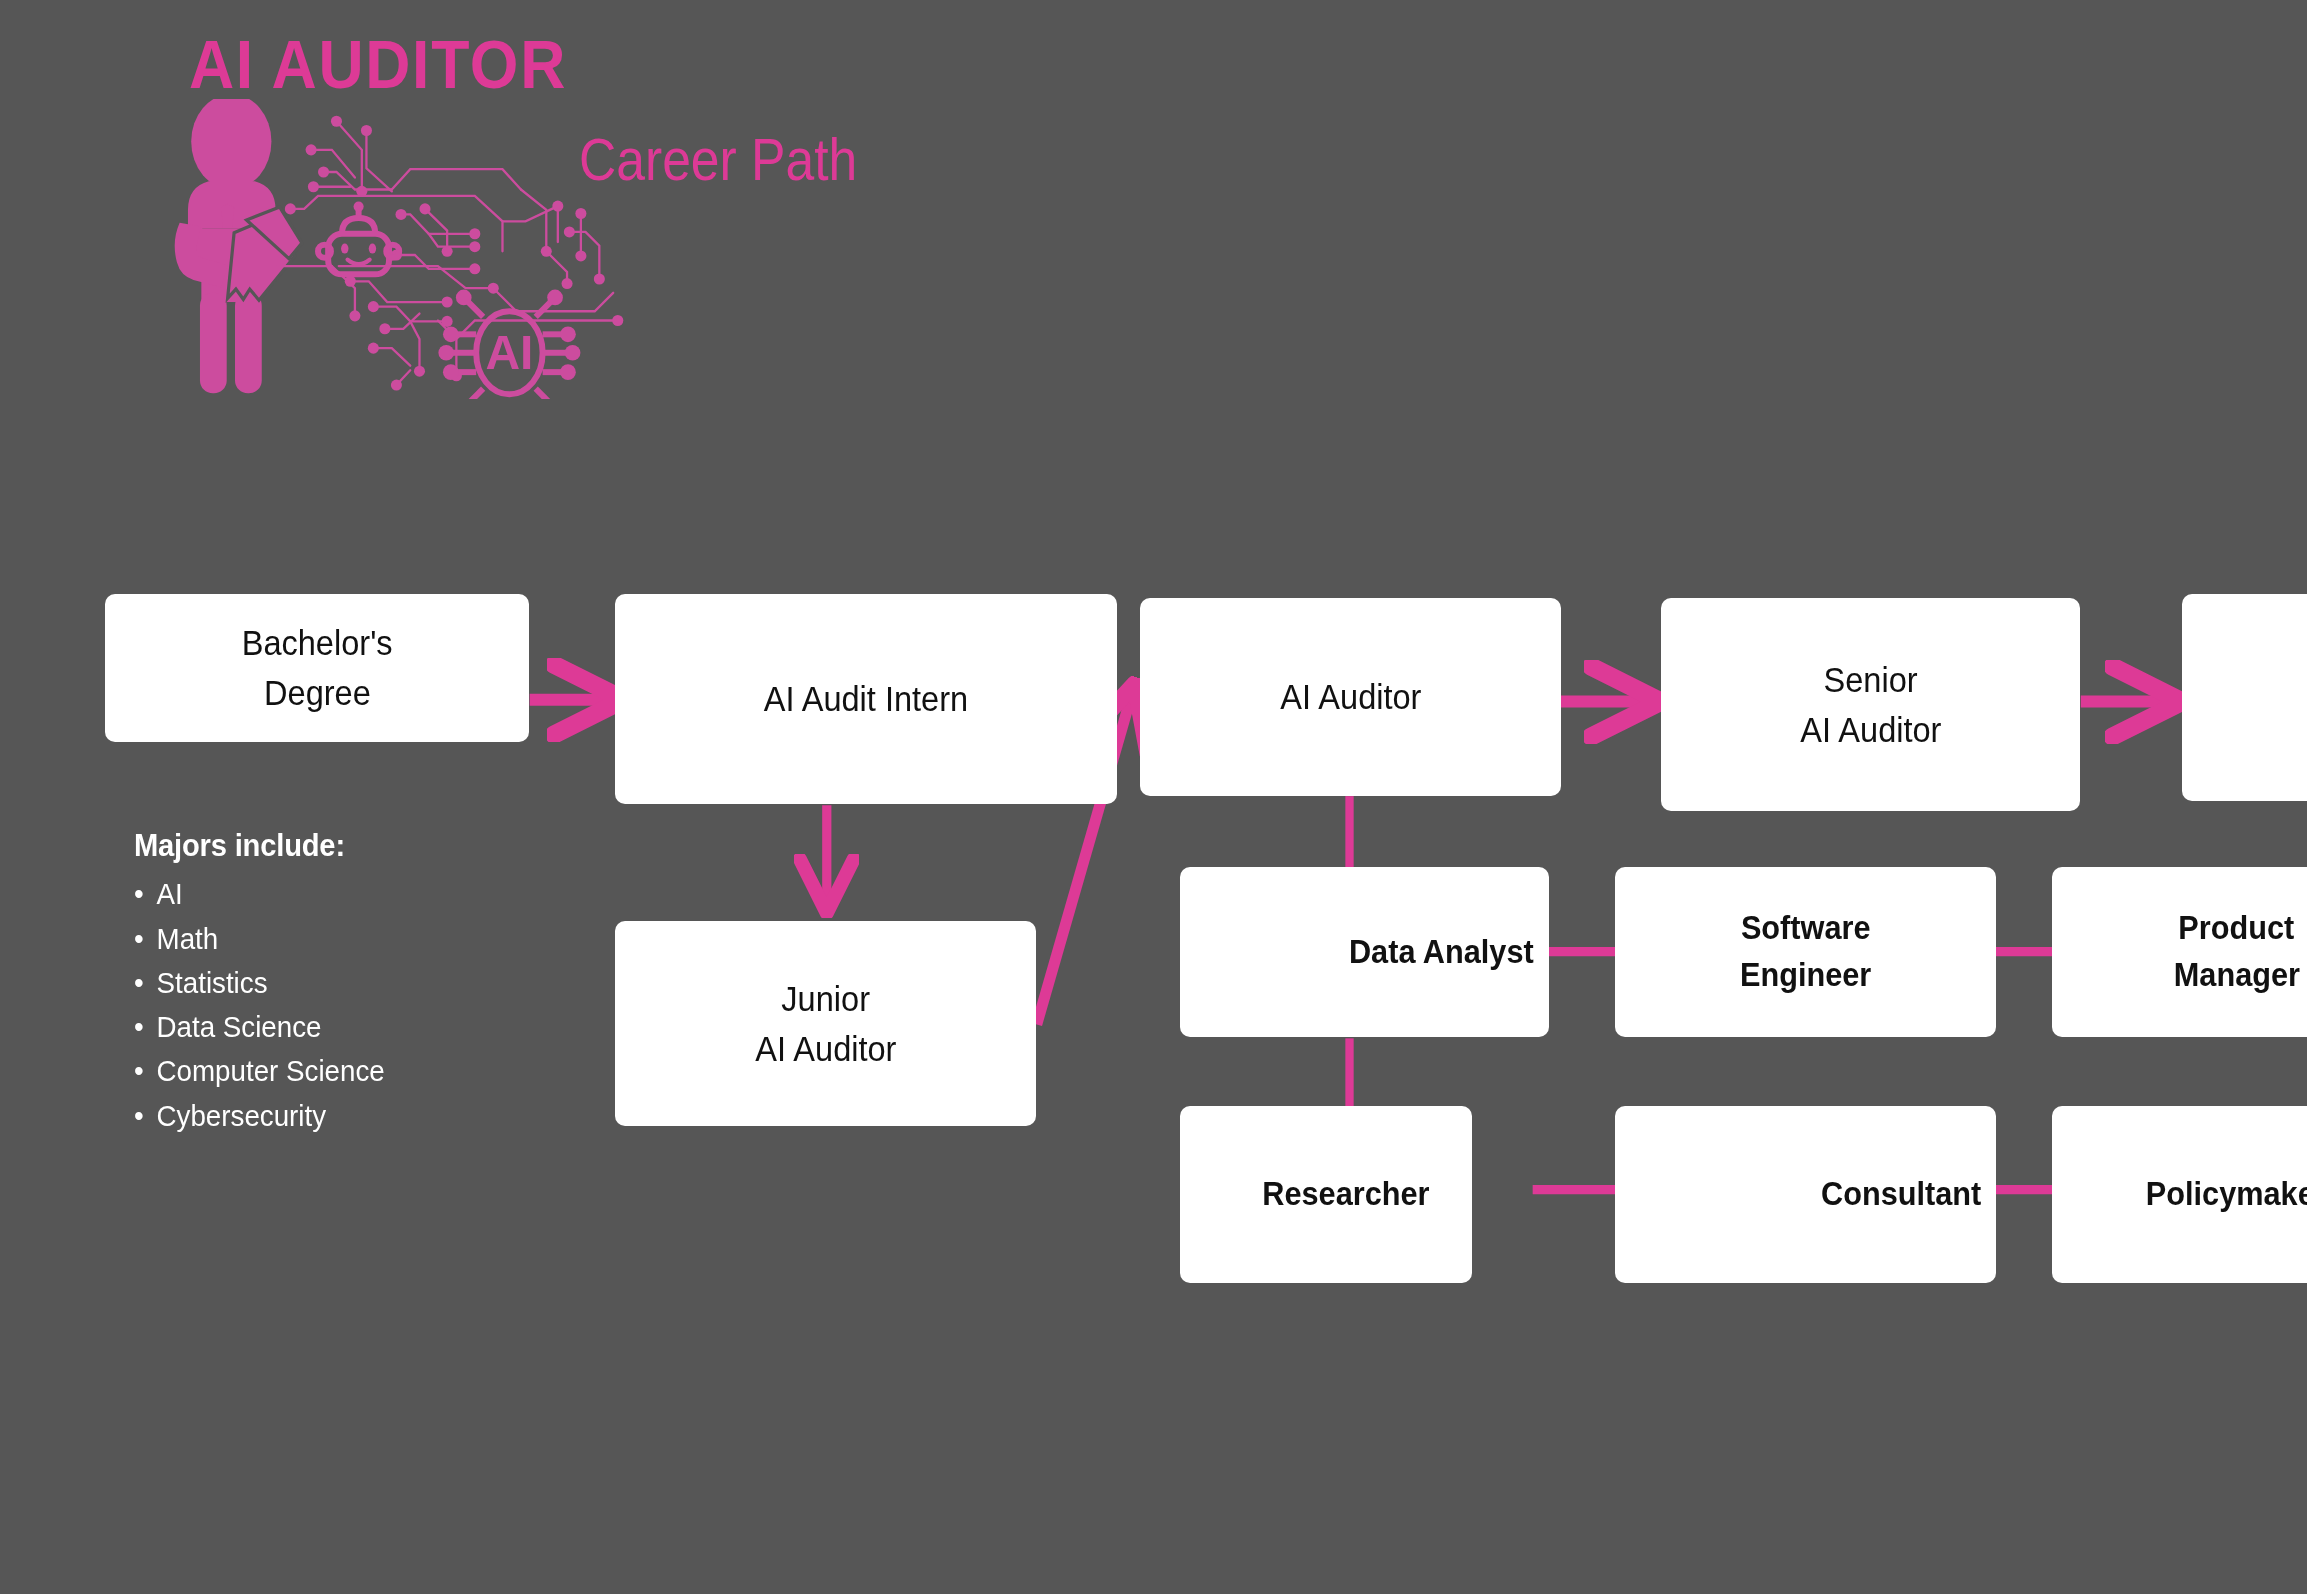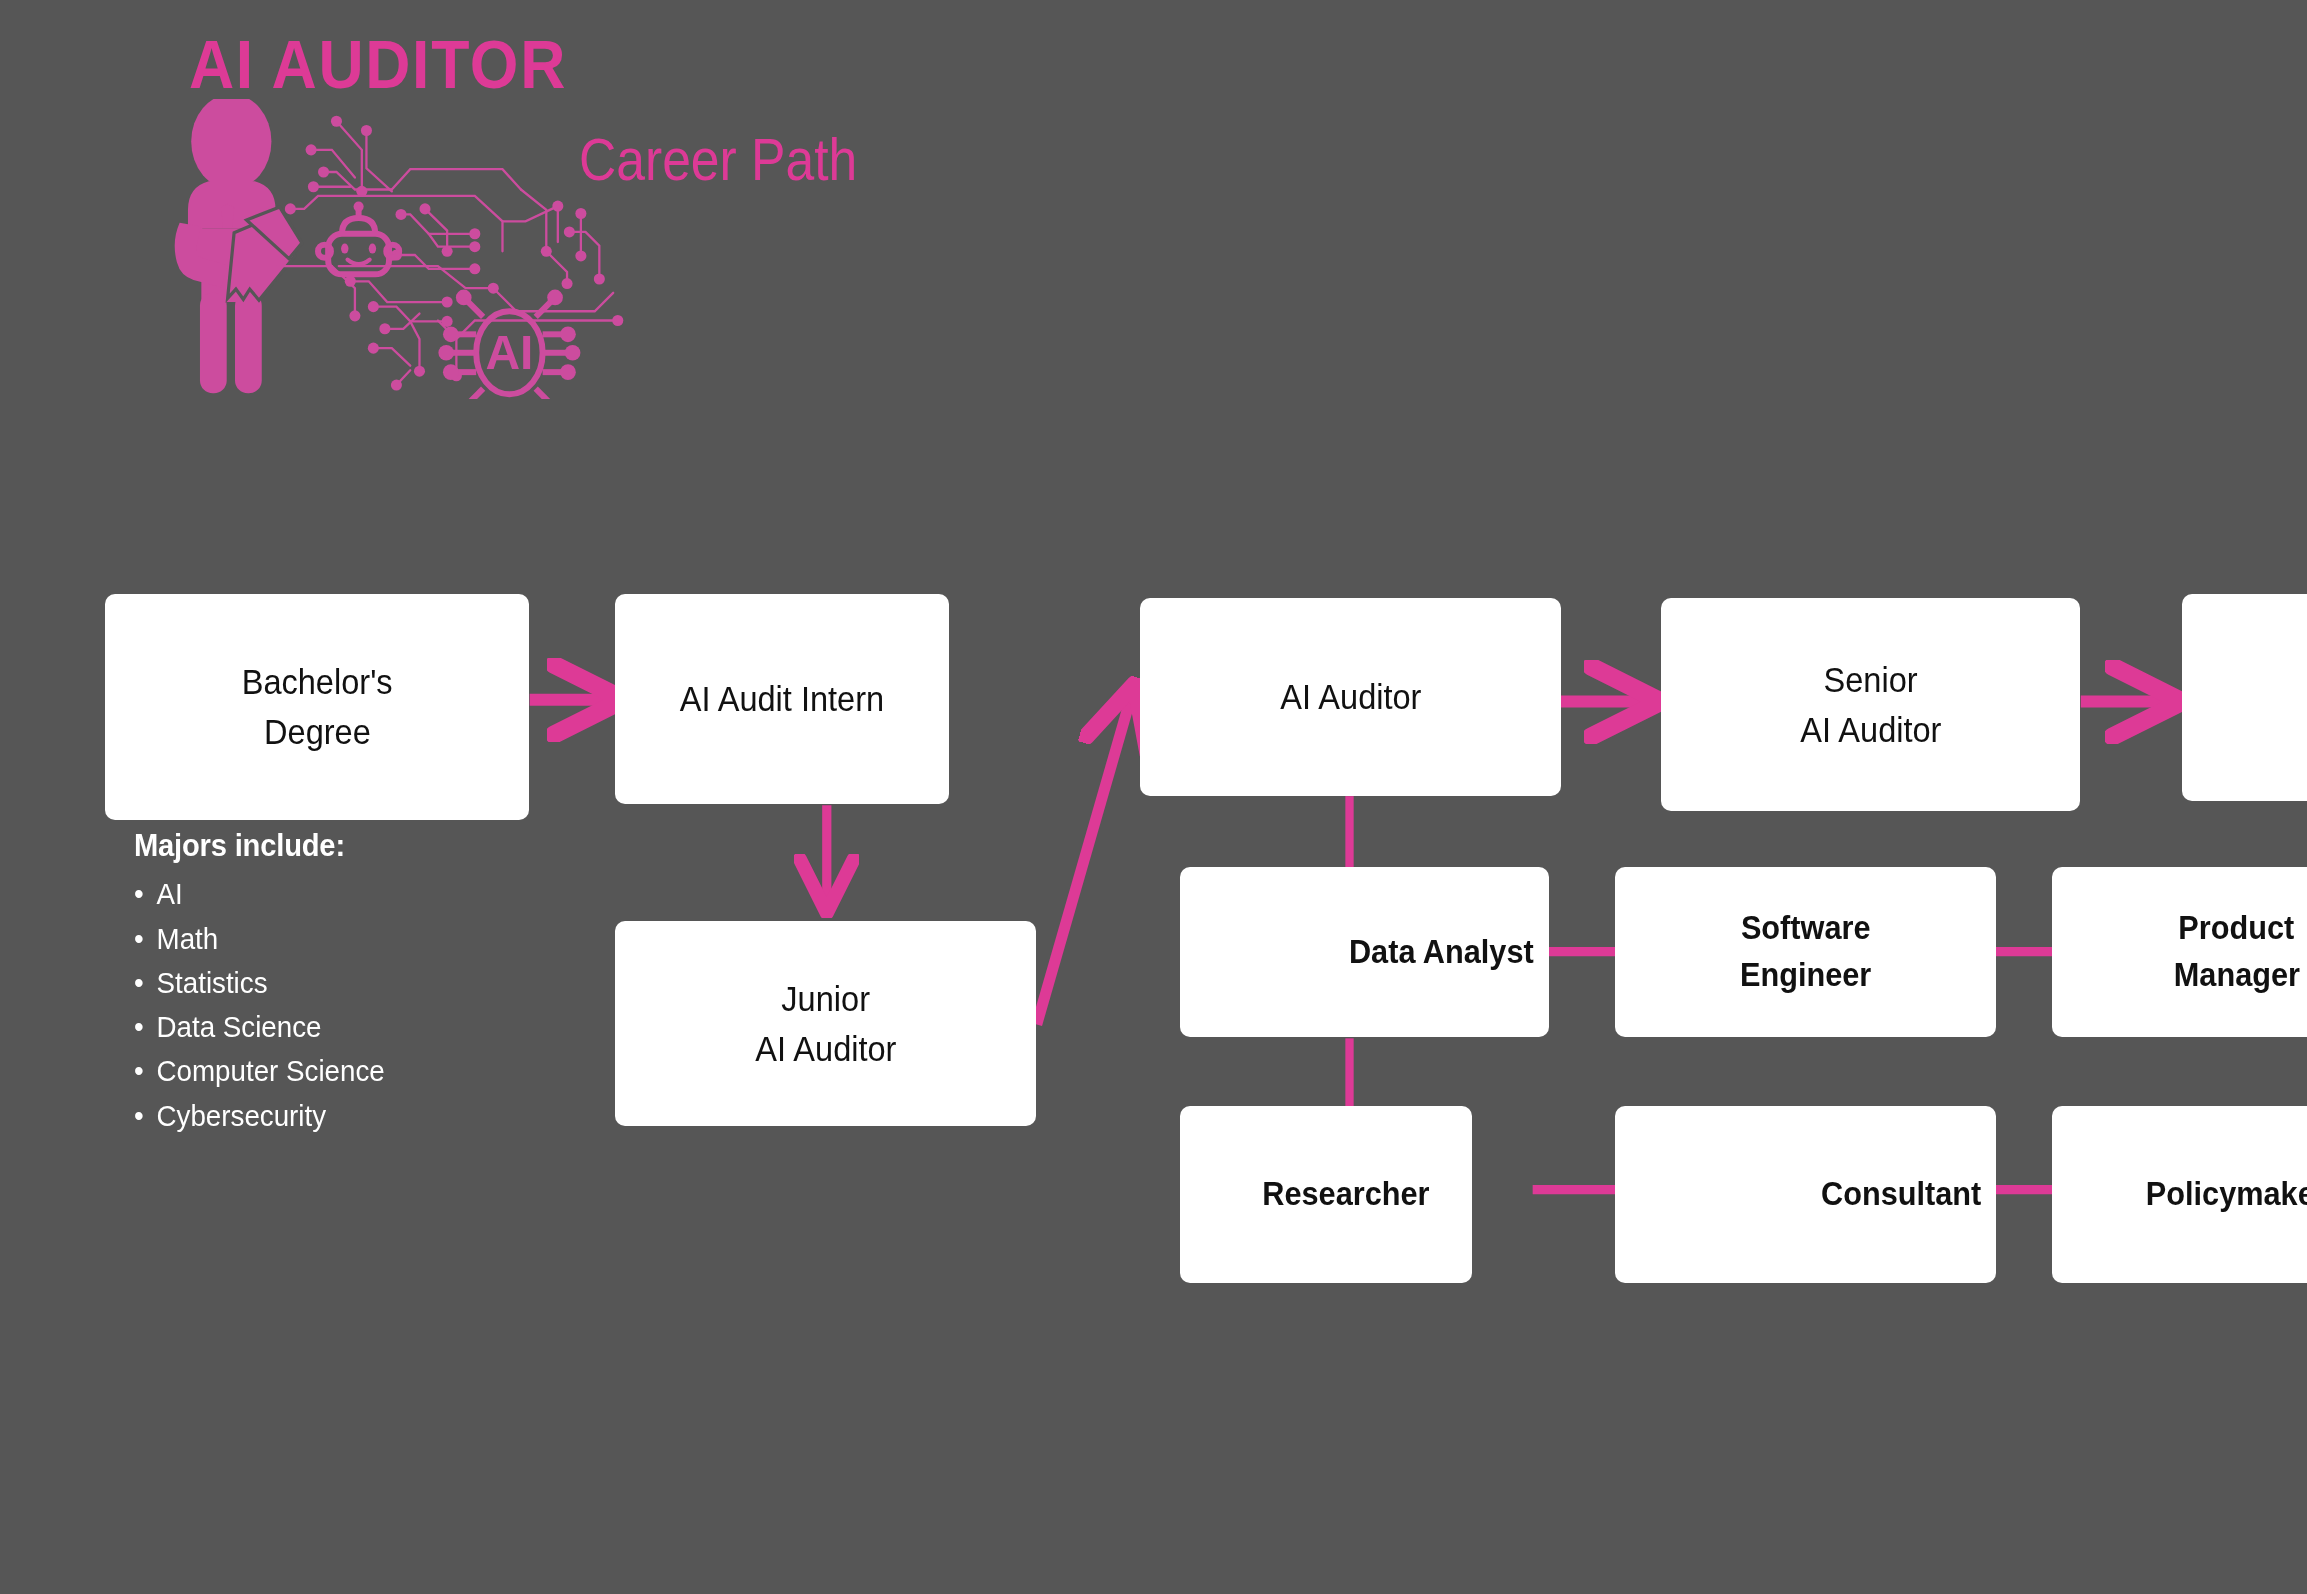--- a/index.html
+++ b/index.html
@@ -253,26 +253,26 @@
 
   <line x1="3322" y1="2062" x2="3505" y2="2062" stroke="#DD3A96" stroke-width="20"></line>
 
   <line x1="4322" y1="2062" x2="4452" y2="2062" stroke="#DD3A96" stroke-width="20"></line>
 
   <line x1="3322" y1="2578" x2="3505" y2="2578" stroke="#DD3A96" stroke-width="20"></line>
 
   <line x1="4322" y1="2578" x2="4452" y2="2578" stroke="#DD3A96" stroke-width="20"></line>
 </svg>
 
-<div class="node" style="left:105px; top:594px; width:424px; height:226px;">
+<div class="node" style="left:105px; top:594px; width:424px; height:148px;">
   <div class="node-line">Bachelor's</div>
   <div class="node-line">Degree</div>
 </div>
 
-<div class="node" style="left:615px; top:594px; width:334px; height:210px;">
+<div class="node" style="left:615px; top:594px; width:502px; height:210px;">
   <div class="node-line">AI Audit Intern</div>
 </div>
 
 <div class="node" style="left:615px; top:921px; width:421px; height:205px;">
   <div class="node-line">Junior</div>
   <div class="node-line">AI Auditor</div>
 </div>
 
 <div class="node" style="left:1140px; top:598px; width:421px; height:198px;">
   <div class="node-line">AI Auditor</div>

